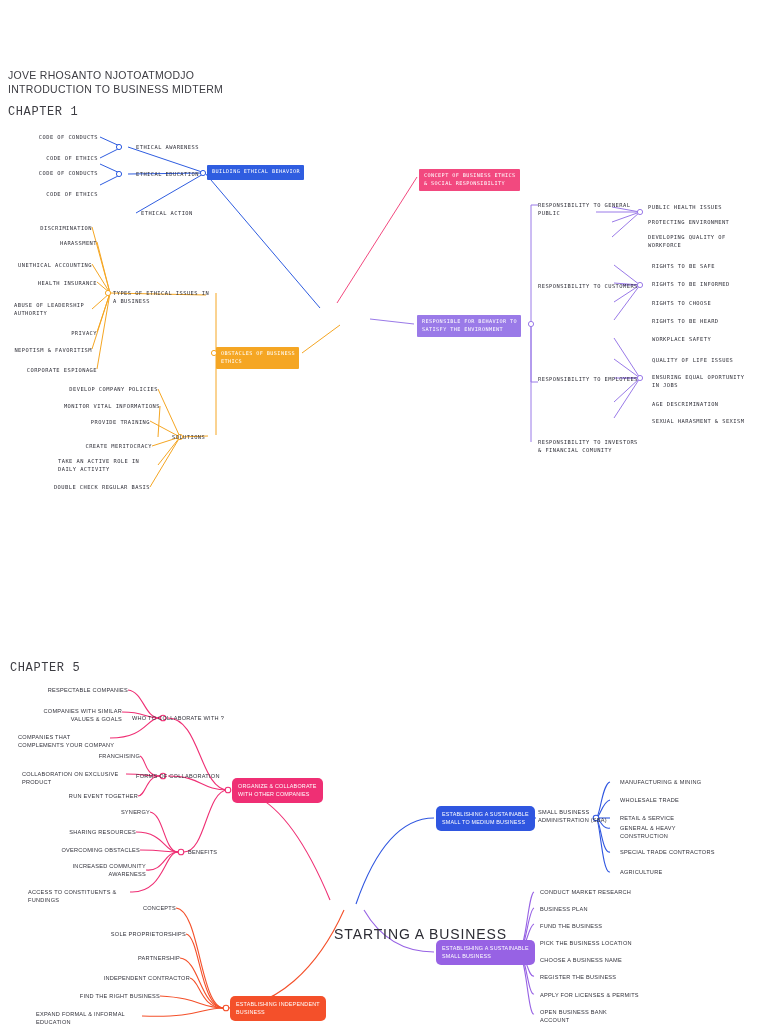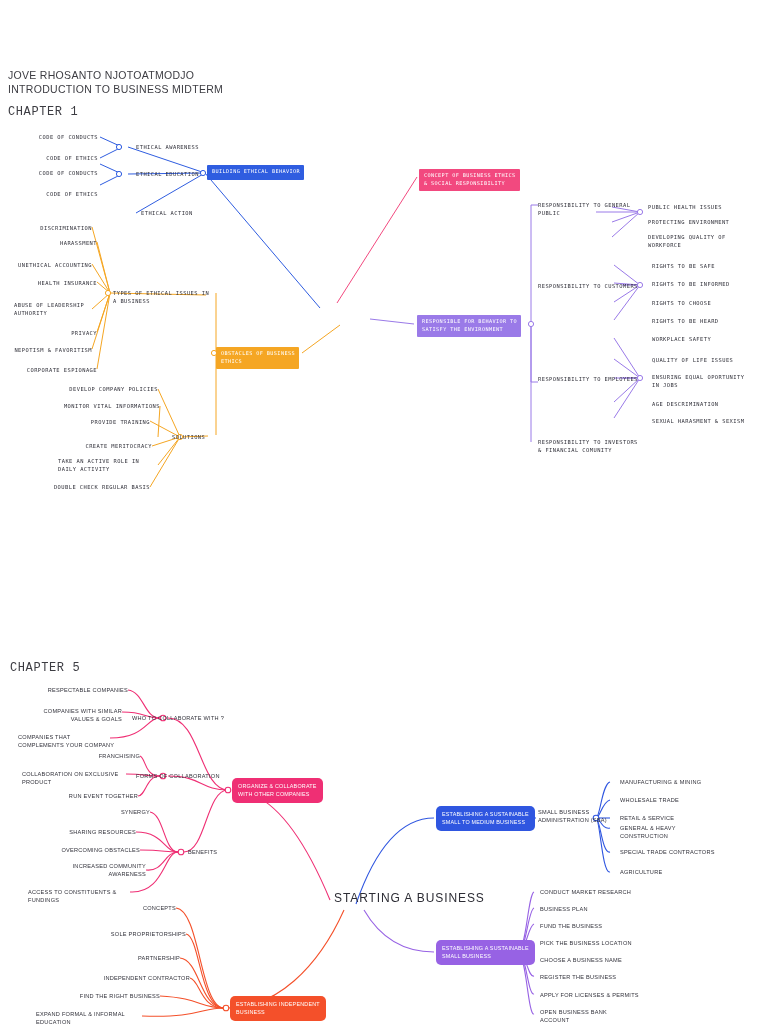--- a/index.html
+++ b/index.html
@@ -21,21 +21,21 @@
 
   
   #map1 .nd{font-family:"DejaVu Sans Mono","Liberation Mono",monospace;
             font-size:5.4px;letter-spacing:.45px;line-height:8.2px;color:#31313a;}
   #map1 .center{font-size:9px;letter-spacing:.9px;line-height:12px;text-align:center;color:#2c2c34;}
   #map1 .box{color:#fff;padding:3px 4px 4px 5px;border-radius:1px;font-size:5.2px;
              letter-spacing:.4px;line-height:7.6px;}
 
   
   #map2 .nd{font-size:5.6px;letter-spacing:.25px;line-height:8.4px;color:#31313a;}
-  #map2 .center{font-size:12px;letter-spacing:.9px;line-height:12px;color:#2c2c34;}
+  #map2 .center{font-size:14px;letter-spacing:.9px;line-height:12px;color:#2c2c34;margin-top:36px;}
   #map2 .box{color:#fff;padding:4px 6px 5px 6px;border-radius:5px;font-size:5.4px;
              letter-spacing:.2px;line-height:8.2px;}
 
   .ta-r{text-align:right;}
   .c-blue{background:#2f5de0;}
   .c-pink{background:#f2497f;}
   .c-orange{background:#f5a623;}
   .c-purple{background:#9a7ae8;}
   .c-pink2{background:#ef2f74;}
   .c-red{background:#f4502a;}

